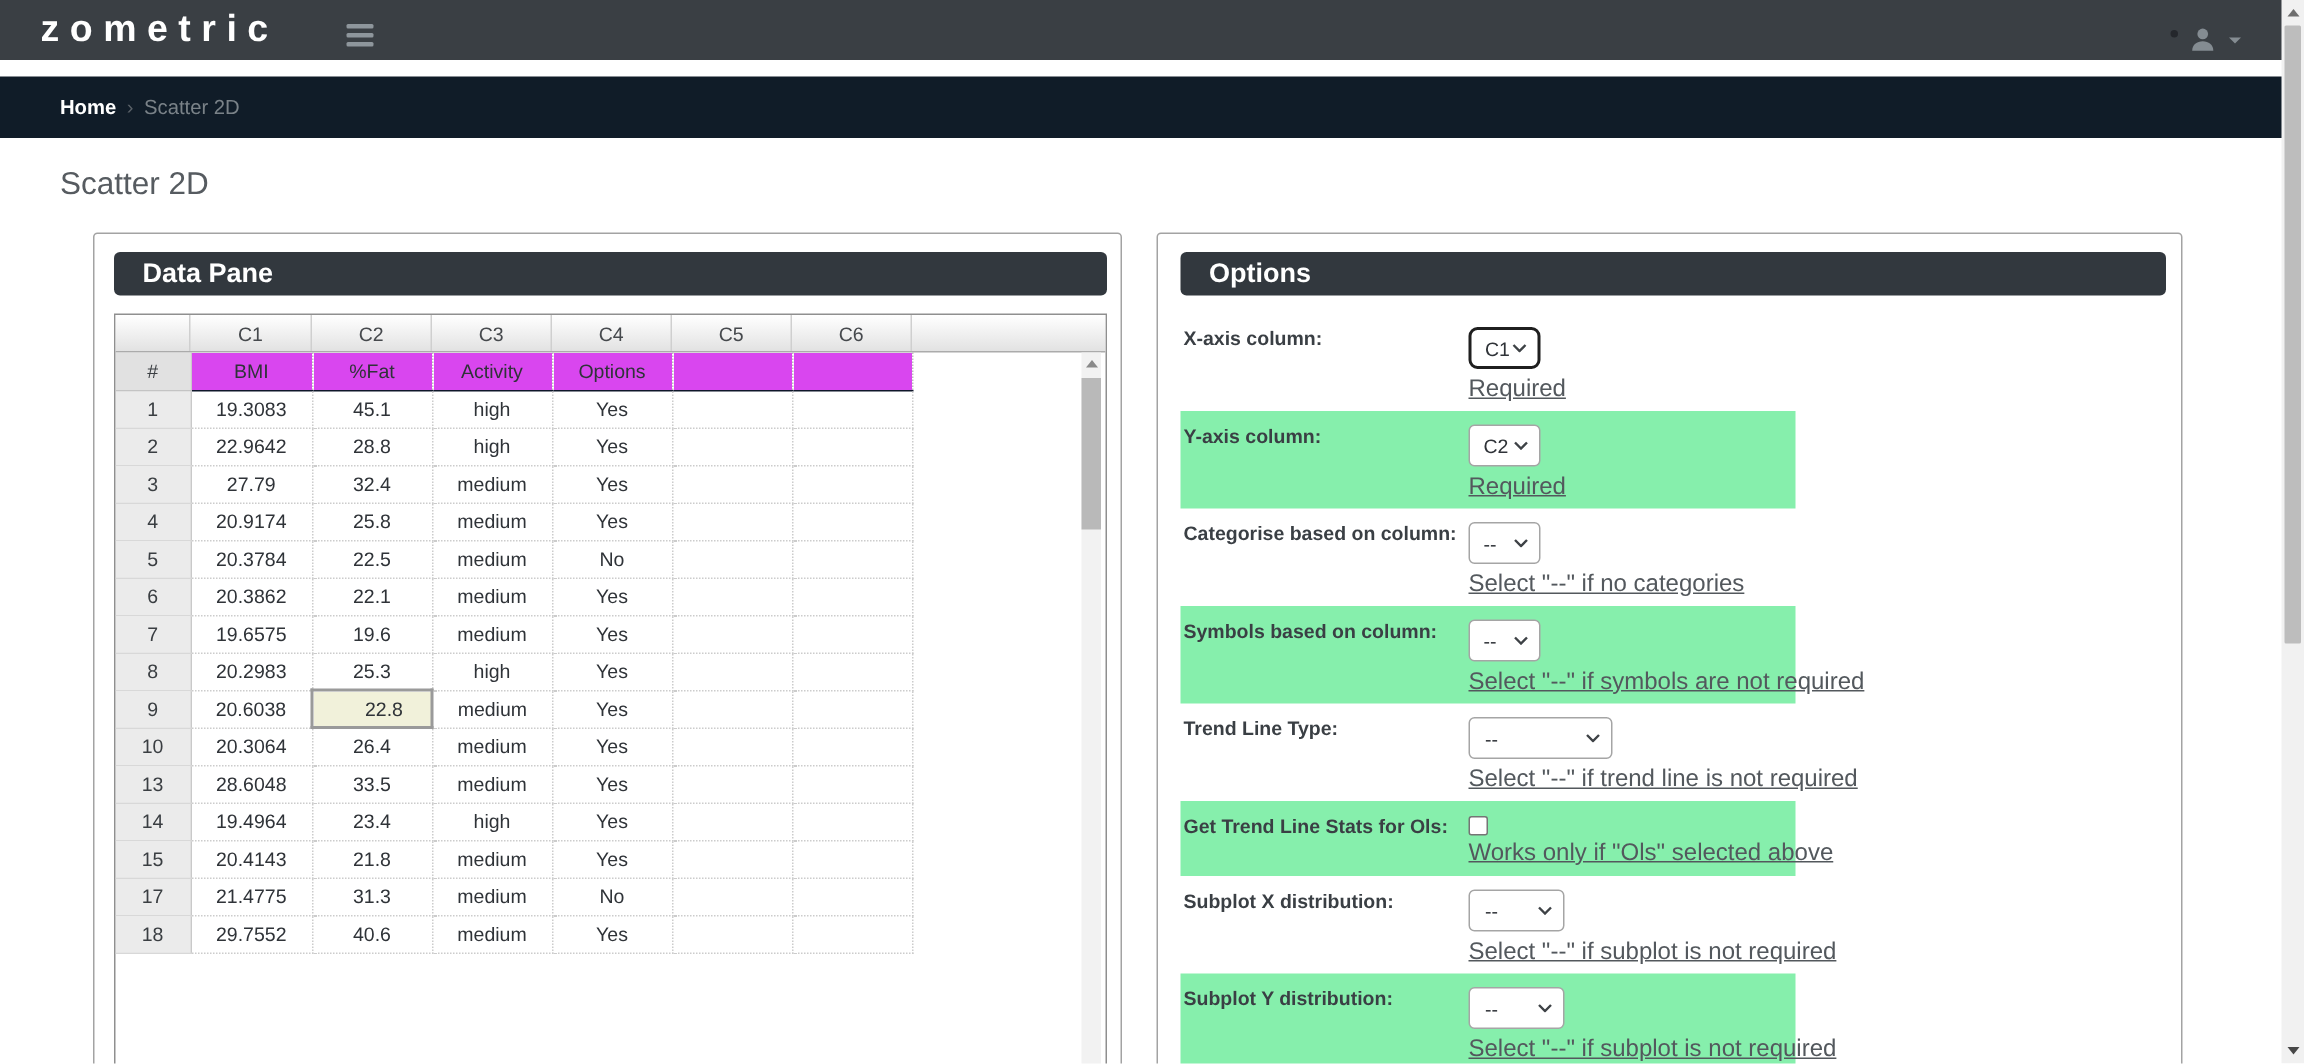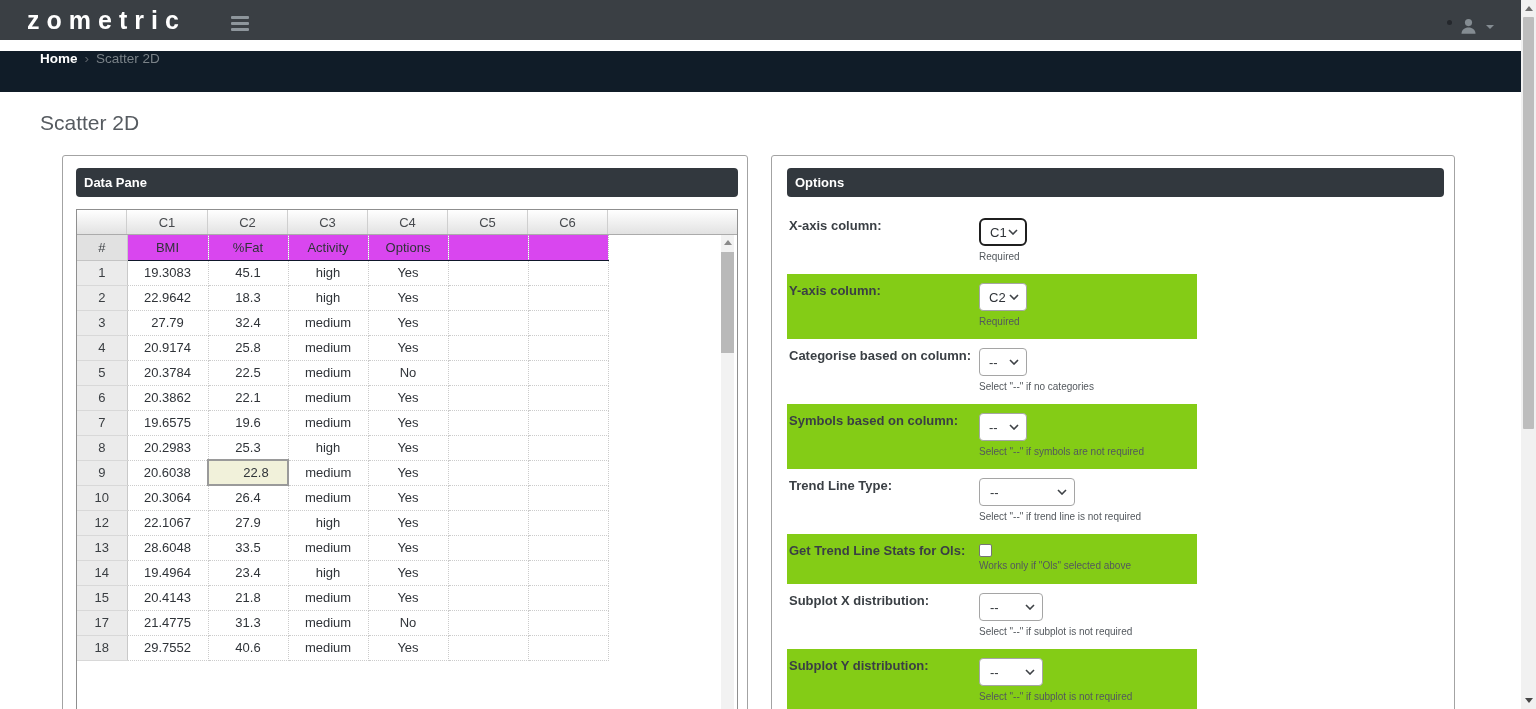--- a/index.html
+++ b/index.html
@@ -36,21 +36,21 @@
   }
   .caret-down {
     width: 0; height: 0; margin-left: 7px; margin-top: 2px;
     border-left: 4px solid transparent; border-right: 4px solid transparent;
     border-top: 4px solid #848C92;
   }
 
   
   .breadcrumb-bar {
     position: absolute; top: 51px; left: 0; right: 0; height: 41px;
-    background: #101C28; display: flex; align-items: flex-start;
+    background: #101C28; display: flex; align-items: center;
     padding-left: 40px; font-size: 13.5px;
   }
   .crumb-home { color: #ffffff; font-weight: bold; }
   .crumb-sep  { color: #5A6168; margin: 0 7px; }
   .crumb-cur  { color: #7A8288; }
 
   
   .page-title {
     position: absolute; left: 40px; top: 111px;
     font-size: 21px; font-weight: normal; color: #565B60;
@@ -59,22 +59,22 @@
   
   .panel {
     position: absolute; top: 155px; height: 600px;
     background: #fff; border: 1px solid #A3A3A3; border-radius: 3px;
   }
   #data-panel   { left: 62px;  width: 686px; }
   #options-panel{ left: 771px; width: 684px; }
   .card-header {
     position: absolute; top: 12px; height: 29px;
     background: #32383E; border-radius: 4px;
-    color: #fff; font-size: 13px; font-weight: bold;
-    display: flex; align-items: center; padding-left: 8px;
+    color: #fff; font-size: 18px; font-weight: bold;
+    display: flex; align-items: center; padding-left: 19px;
   }
   #data-panel .card-header    { left: 13px; width: 662px; }
   #options-panel .card-header { left: 15px; width: 657px; }
 
   
   .tablewrap {
     position: absolute; left: 13px; top: 53px; width: 662px; height: 546px;
     border: 1px solid #8F8F8F; background: #fff; overflow: hidden;
   }
   .tbl-header {
@@ -118,27 +118,27 @@
   }
   .tscroll .up { height: 15px; display: flex; align-items: center; justify-content: center; }
   .tri-up-sm { width: 0; height: 0; border-left: 4px solid transparent; border-right: 4px solid transparent; border-bottom: 5px solid #8a8a8a; }
   .tscroll .thumb { position: absolute; top: 17px; left: 0; width: 13px; height: 101px; background: #B9B9B9; }
 
   
   #options-form { position: absolute; left: 15px; top: 53px; width: 657px; }
   .orow { position: relative; width: 410px; }
   .orow.h-select { height: 65px; }
   .orow.h-check  { height: 50px; }
-  .orow.striped  { background: #84cc16; }
+  .orow.striped  { background: #86efac; }
   .olabel {
     position: absolute; left: 2px; top: 9px;
     font-size: 13px; font-weight: bold; color: #3A3F44;
   }
   .octrl { position: absolute; left: 192px; top: 9px; }
-  .ohelp { position: absolute; left: 192px; top: 42px; font-size: 10px; color: #53585D; white-space: nowrap; }
+  .ohelp { position: absolute; left: 192px; top: 42px; font-size: 16px; color: #53585D; white-space: nowrap; text-decoration: underline; }
   .h-check .ohelp { top: 26px; }
 
   .sel {
     height: 28px; background: #fff; border: 1px solid #A5A5A5; border-radius: 4px;
     display: inline-flex; align-items: center; justify-content: space-between;
     padding: 0 7px 0 10px; font-size: 13px; color: #2f3338;
   }
   .sel.sm { width: 48px; padding-left: 9px; }
   .sel.md { width: 64px; }
   .sel.lg { width: 96px; }
@@ -230,21 +230,21 @@
             <td class="datacell" data-interactable="true">19.3083</td>
             <td class="datacell" data-interactable="true">45.1</td>
             <td class="datacell" data-interactable="true">high</td>
             <td class="datacell" data-interactable="true">Yes</td>
             <td class="datacell" data-interactable="true"></td>
             <td class="datacell" data-interactable="true"></td>
           </tr>
           <tr data-interactable="false">
             <td class="rownum" data-interactable="true">2</td>
             <td class="datacell" data-interactable="true">22.9642</td>
-            <td class="datacell" data-interactable="true">18.3</td>
+            <td class="datacell" data-interactable="true">28.8</td>
             <td class="datacell" data-interactable="true">high</td>
             <td class="datacell" data-interactable="true">Yes</td>
             <td class="datacell" data-interactable="true"></td>
             <td class="datacell" data-interactable="true"></td>
           </tr>
           <tr data-interactable="false">
             <td class="rownum" data-interactable="true">3</td>
             <td class="datacell" data-interactable="true">27.79</td>
             <td class="datacell" data-interactable="true">32.4</td>
             <td class="datacell" data-interactable="true">medium</td>
@@ -304,29 +304,20 @@
             <td class="datacell" data-interactable="true">medium</td>
             <td class="datacell" data-interactable="true">Yes</td>
             <td class="datacell" data-interactable="true"></td>
             <td class="datacell" data-interactable="true"></td>
           </tr>
           <tr data-interactable="false">
             <td class="rownum" data-interactable="true">10</td>
             <td class="datacell" data-interactable="true">20.3064</td>
             <td class="datacell" data-interactable="true">26.4</td>
             <td class="datacell" data-interactable="true">medium</td>
-            <td class="datacell" data-interactable="true">Yes</td>
-            <td class="datacell" data-interactable="true"></td>
-            <td class="datacell" data-interactable="true"></td>
-          </tr>
-          <tr data-interactable="false">
-            <td class="rownum" data-interactable="true">12</td>
-            <td class="datacell" data-interactable="true">22.1067</td>
-            <td class="datacell" data-interactable="true">27.9</td>
-            <td class="datacell" data-interactable="true">high</td>
             <td class="datacell" data-interactable="true">Yes</td>
             <td class="datacell" data-interactable="true"></td>
             <td class="datacell" data-interactable="true"></td>
           </tr>
           <tr data-interactable="false">
             <td class="rownum" data-interactable="true">13</td>
             <td class="datacell" data-interactable="true">28.6048</td>
             <td class="datacell" data-interactable="true">33.5</td>
             <td class="datacell" data-interactable="true">medium</td>
             <td class="datacell" data-interactable="true">Yes</td>

